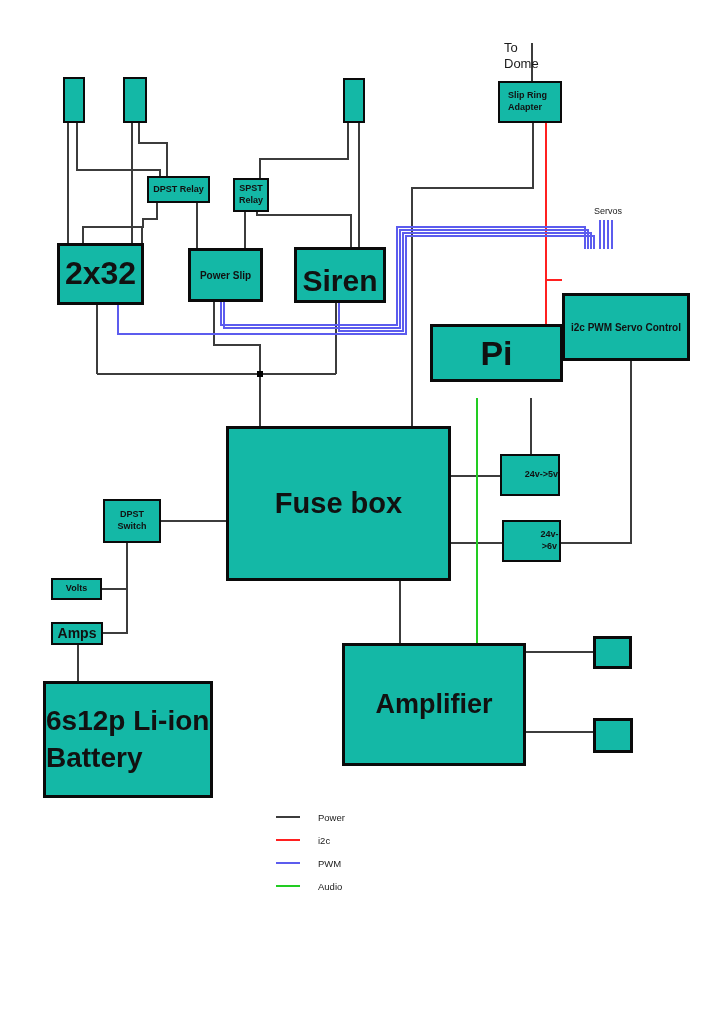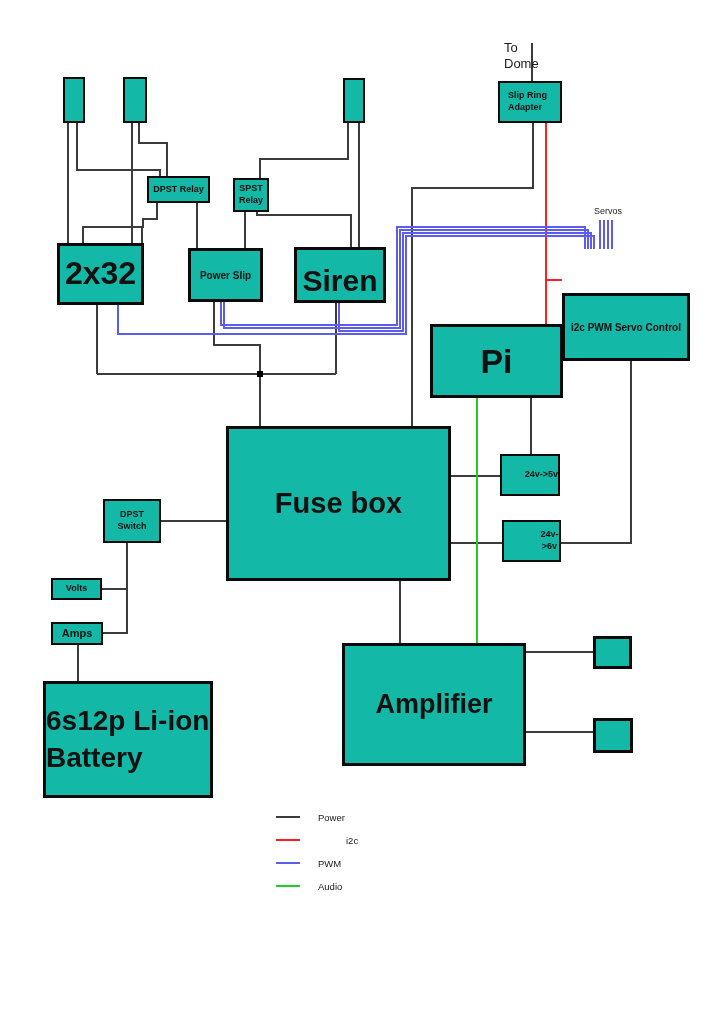--- a/index.html
+++ b/index.html
@@ -74,45 +74,45 @@
       <div class="dbox" style="left: 343px; top: 78px; width: 22px; height: 45px; border: 2px solid rgb(10, 10, 10); font-size: 9px;"><span></span></div>
       <div class="dbox" style="left: 147px; top: 176px; width: 63px; height: 27px; border: 2px solid rgb(10, 10, 10); font-size: 9px;"><span>DPST Relay</span></div>
       <div class="dbox" style="left: 233px; top: 178px; width: 36px; height: 34px; border: 2px solid rgb(10, 10, 10); font-size: 9px;"><span>SPST
 Relay</span></div>
       <div class="dbox" style="left: 57px; top: 243px; width: 87px; height: 62px; border: 3px solid rgb(10, 10, 10); font-size: 32px;"><span>2x32</span></div>
       <div class="dbox" style="left: 188px; top: 248px; width: 75px; height: 54px; border: 3px solid rgb(10, 10, 10); font-size: 10px;"><span>Power Slip</span></div>
       <div class="dbox" style="left: 294px; top: 247px; width: 92px; height: 56px; border: 3px solid rgb(10, 10, 10); font-size: 30px; align-items: flex-end;"><span>Siren</span></div>
       <div class="dbox align-left" style="left: 498px; top: 81px; width: 64px; height: 42px; border: 2px solid rgb(10, 10, 10); font-size: 9px; padding-left: 8px;"><span>Slip Ring
 Adapter</span></div>
       <div class="dbox" style="left: 562px; top: 249px; width: 128px; height: 68px; border: 3px solid rgb(10, 10, 10); font-size: 10px; margin-top: 44px;"><span>i2c PWM Servo Control</span></div>
-      <div class="dbox" style="left: 430px; top: 324px; width: 133px; height: 74px; border: 3px solid rgb(10, 10, 10); font-size: 34px;"><span>Pi</span></div>
+      <div class="dbox" style="left: 430px; top: 324px; width: 133px; height: 58px; border: 3px solid rgb(10, 10, 10); font-size: 34px;"><span>Pi</span></div>
       <div class="dbox" style="left: 500px; top: 454px; width: 60px; height: 42px; border: 2px solid rgb(10, 10, 10); font-size: 9px; justify-content: flex-end;"><span>24v-&gt;5v</span></div>
       <div class="dbox" style="left: 502px; top: 520px; width: 59px; height: 42px; border: 2px solid rgb(10, 10, 10); font-size: 9px; padding-left: 36px;"><span>24v-&gt;6v</span></div>
       <div class="dbox" style="left: 226px; top: 426px; width: 225px; height: 155px; border: 3px solid rgb(10, 10, 10); font-size: 29px; text-align: right;"><span>Fuse box</span></div>
       <div class="dbox" style="left: 103px; top: 499px; width: 58px; height: 44px; border: 2px solid rgb(10, 10, 10); font-size: 9px;"><span>DPST
 Switch</span></div>
       <div class="dbox" style="left: 51px; top: 578px; width: 51px; height: 22px; border: 2px solid rgb(10, 10, 10); font-size: 9px;"><span>Volts</span></div>
-      <div class="dbox" style="left: 51px; top: 622px; width: 52px; height: 23px; border: 2px solid rgb(10, 10, 10); font-size: 11px;"><span>Amps</span></div>
+      <div class="dbox" style="left: 51px; top: 622px; width: 52px; height: 23px; border: 2px solid rgb(10, 10, 10); font-size: 14px;"><span>Amps</span></div>
       <div class="dbox align-left" style="left: 43px; top: 681px; width: 170px; height: 117px; border: 3px solid rgb(10, 10, 10); font-size: 28px; "><span>6s12p Li-ion
 Battery</span></div>
       <div class="dbox" style="left: 342px; top: 643px; width: 184px; height: 123px; border: 3px solid rgb(10, 10, 10); font-size: 27px;"><span>Amplifier</span></div>
       <div class="dbox" style="left: 593px; top: 636px; width: 39px; height: 33px; border: 3px solid rgb(10, 10, 10); font-size: 9px;"><span></span></div>
       <div class="dbox" style="left: 593px; top: 718px; width: 40px; height: 35px; border: 3px solid rgb(10, 10, 10); font-size: 9px;"><span></span></div>
     </div>
   <div id="label-layer">
       <div class="flabel" style="left: 504px; top: 40px; font-size: 13px;">To
 Dome</div>
       <div class="flabel" style="left: 594px; top: 206px; font-size: 9px; text-align: right;">Servos</div>
     </div>
   <div id="legend">
       <div class="legend-row" style="left: 276px; top: 810px;">
         <div class="legend-swatch" style="border-top-color: rgb(60, 60, 60);"></div>
         <span class="legend-label">Power</span>
       </div>
-      <div class="legend-row" style="left: 276px; top: 833px; gap: 28px;">
+      <div class="legend-row" style="left: 276px; top: 833px;">
         <div class="legend-swatch" style="border-top-color: rgb(255, 32, 32);"></div>
         <span class="legend-label">i2c</span>
       </div>
       <div class="legend-row" style="left: 276px; top: 856px;">
         <div class="legend-swatch" style="border-top-color: rgb(92, 92, 238);"></div>
         <span class="legend-label">PWM</span>
       </div>
       <div class="legend-row" style="left: 276px; top: 879px;">
         <div class="legend-swatch" style="border-top-color: rgb(34, 204, 34);"></div>
         <span class="legend-label">Audio</span>

